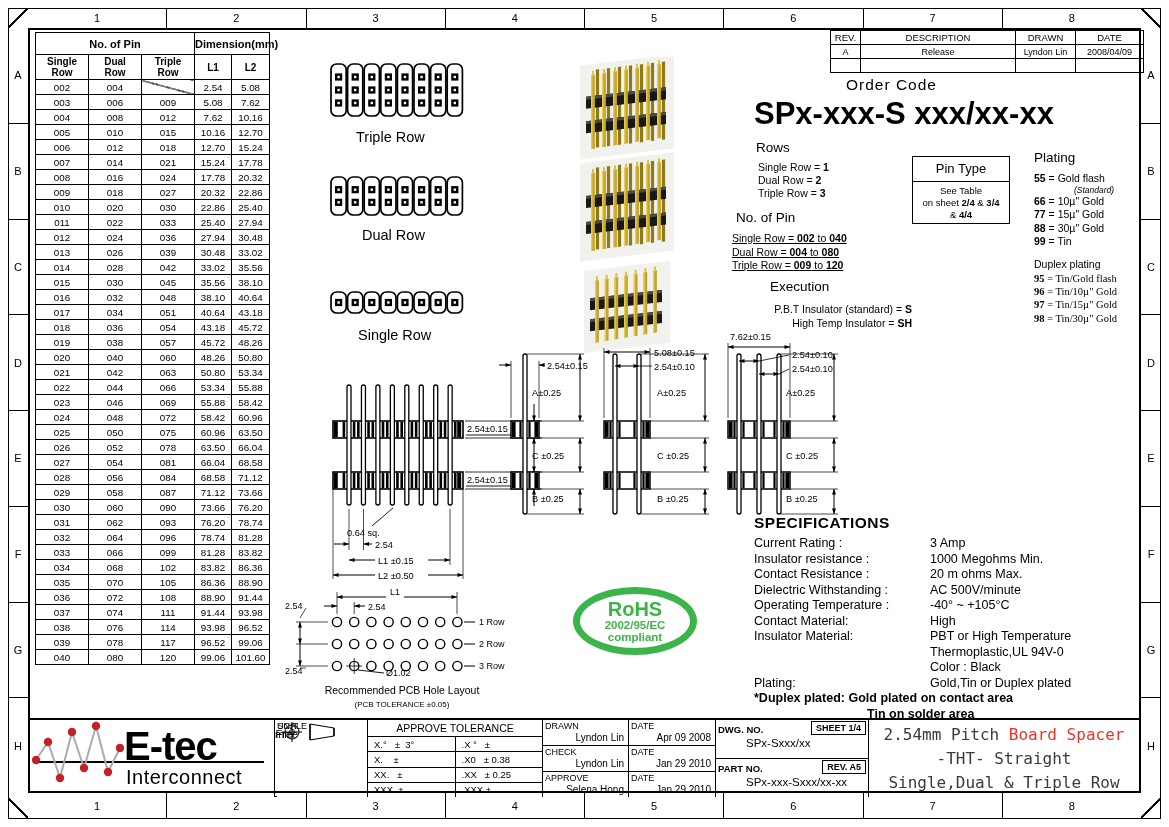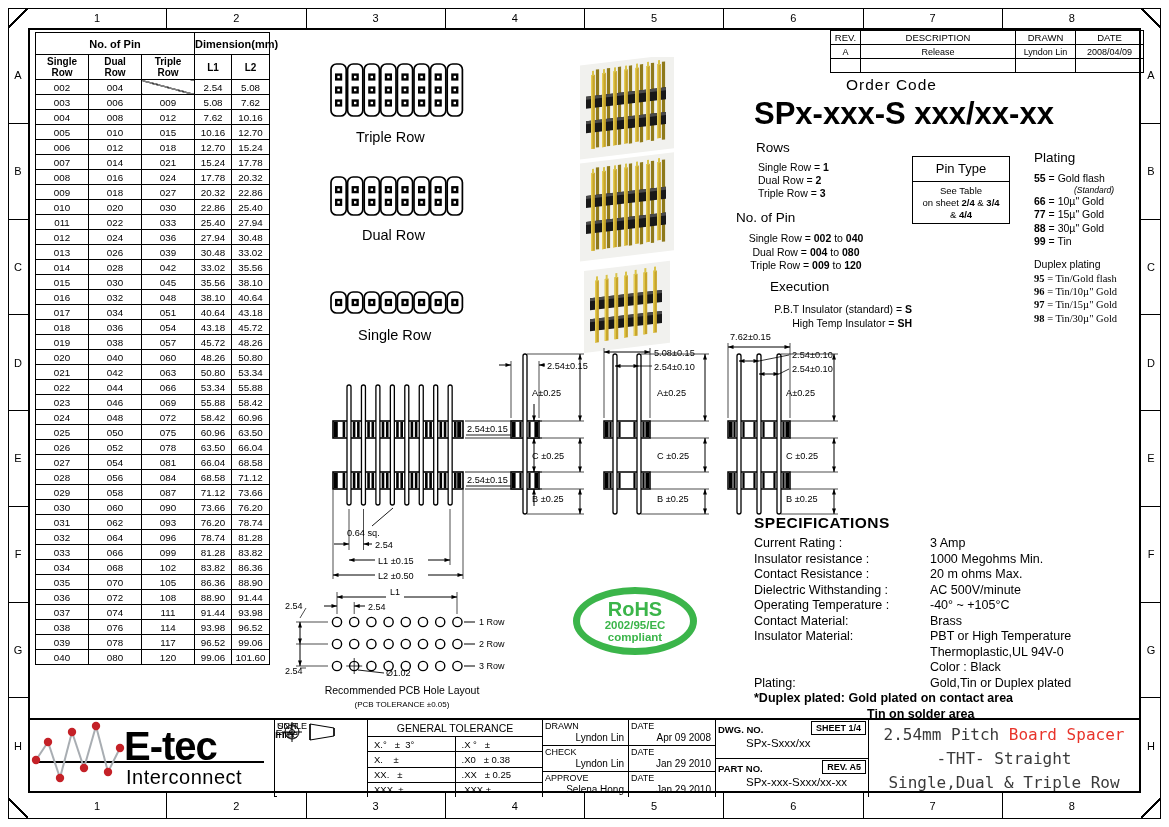--- a/index.html
+++ b/index.html
@@ -741,21 +741,21 @@
 
       <div class="sec-label" style="left:28px;top:80px;">Rows</div>
       <div class="oc-list" style="left:30px;top:101px;line-height:13px;">
 
       <div class="oc-item"><span>Single Row  =  </span><b>1</b><span></span><b></b></div>
           <div class="oc-item"><span>Dual Row   =  </span><b>2</b><span></span><b></b></div>
           <div class="oc-item"><span>Triple Row  =  </span><b>3</b><span></span><b></b></div>
         </div>
 
       <div class="sec-label" style="left:8px;top:150px;">No. of Pin</div>
-      <div class="oc-list" style="left:4px;top:172px;width:148px;text-align:center;line-height:13.5px;">
+      <div class="oc-list" style="left:4px;top:172px;width:148px;text-align:left;line-height:13.5px;text-decoration:underline;">
 
       <div class="oc-item"><span>Single Row = </span><b>002</b><span> to </span><b>040</b></div>
           <div class="oc-item"><span>Dual Row = </span><b>004</b><span> to </span><b>080</b></div>
           <div class="oc-item"><span>Triple Row = </span><b>009</b><span> to </span><b>120</b></div>
         </div>
 
       <div class="sec-label" style="left:42px;top:219px;">Execution</div>
       <div class="oc-list" style="left:24px;top:243px;width:160px;text-align:right;line-height:13.5px;">
 
       <div class="oc-item"><span>P.B.T Insulator (standard) =  </span><b>S</b><span></span><b></b></div>
@@ -1108,21 +1108,21 @@
           <div class="spec-row">
           <span class="spec-label">Dielectric Withstanding :</span>
           <span class="spec-value">AC 500V/minute</span>
         </div>
           <div class="spec-row">
           <span class="spec-label">Operating Temperature :</span>
           <span class="spec-value">-40° ~ +105°C</span>
         </div>
           <div class="spec-row">
           <span class="spec-label">Contact Material:</span>
-          <span class="spec-value">Brass</span>
+          <span class="spec-value">High</span>
         </div>
           <div class="spec-row">
           <span class="spec-label">Insulator Material:</span>
           <span class="spec-value">PBT or High Temperature
 Thermoplastic,UL 94V-0
 Color : Black</span>
         </div>
           <div class="spec-row">
           <span class="spec-label">Plating:</span>
           <span class="spec-value">Gold,Tin or Duplex plated</span>
@@ -1174,21 +1174,21 @@
                 <line x1="6" y1="12" x2="26" y2="12" stroke="#000" stroke-width="1"></line>
                 <line x1="16" y1="2" x2="16" y2="22" stroke="#000" stroke-width="1"></line>
                 <polygon points="34,4 58,8 58,16 34,20" fill="none" stroke="#000" stroke-width="1"></polygon>
                 <line x1="34" y1="4" x2="34" y2="20" stroke="#000" stroke-width="1.4"></line>
                 <line x1="58" y1="8" x2="58" y2="16" stroke="#000" stroke-width="1.4"></line>
               </g>
             </svg>
         </div>
       </div>
       <div class="tb-sec tb-tol">
-        <div class="tol-title">GENERAL TOLERANCE</div>
+        <div class="tol-title">APPROVE TOLERANCE</div>
         <div class="tol-rows">
 
         <div class="tol-row">
             <span class="tol-cell">X.°   ±  3°</span>
               <span class="tol-cell">.X °   ±</span>
           </div>
             <div class="tol-row">
             <span class="tol-cell">X.    ±</span>
               <span class="tol-cell">.X0   ± 0.38</span>
           </div>

